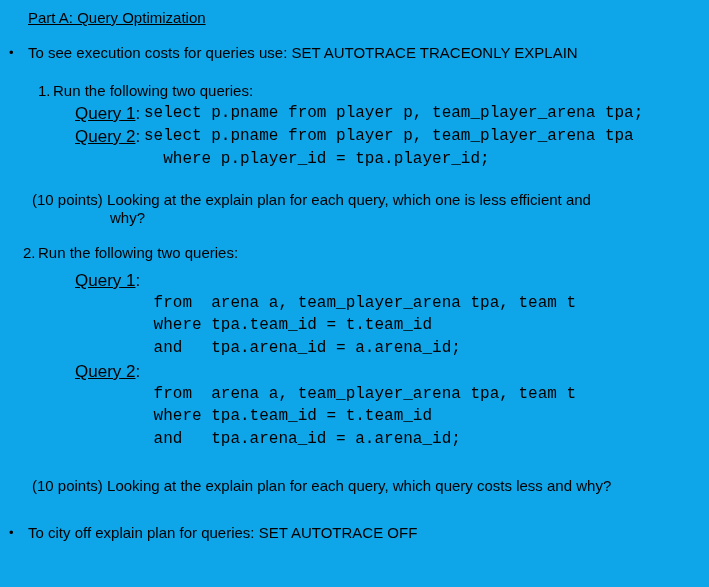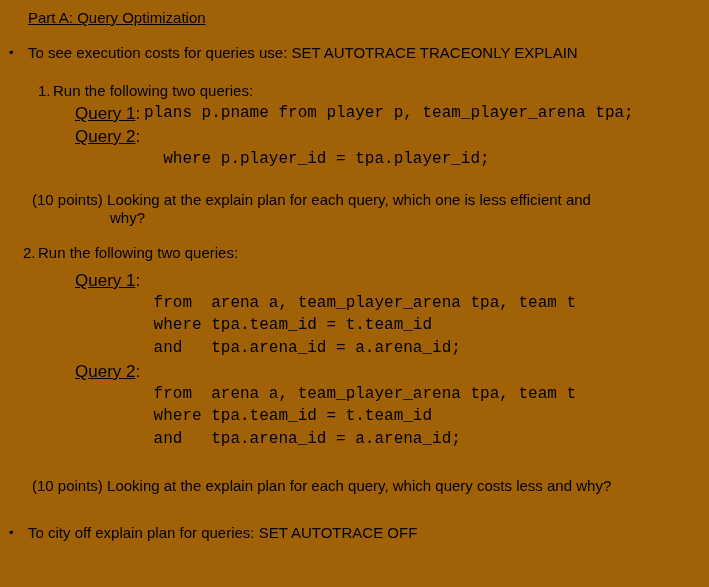--- a/index.html
+++ b/index.html
@@ -1,20 +1,20 @@
 <!DOCTYPE html>
 <html><head>
 <meta charset="utf-8">
 <style>
   html, body { margin: 0; padding: 0; background: #ffffff; }
   .page {
     position: relative;
     width: 709px;
     height: 587px;
-    background: #a16207;
+    background: #0ea5e9;
     color: #000000;
     font-family: "Liberation Sans", sans-serif;
     overflow: hidden;
   }
   .abs { position: absolute; }
   .body-text {
     font-size: 15px;
     line-height: 19px;
     white-space: nowrap;
   }
@@ -55,25 +55,26 @@
   </div>
 
   <div class="abs marker" style="left:9px; top:43px;">•</div>
   <div class="abs body-text" style="left:28px; top:43px;">To see execution costs for queries use: SET AUTOTRACE TRACEONLY EXPLAIN</div>
 
   <div class="abs body-text" style="left:38px; top:81px;">1.</div>
   <div class="abs body-text" style="left:53px; top:81px;">Run the following two queries:</div>
 
   <div class="abs code-row" style="top:103px;">
     <span class="q-label"><span class="u">Query 1</span><span>:</span></span>
-    <pre class="code">plans p.pname from player p, team_player_arena tpa;</pre>
+    <pre class="code">select p.pname from player p, team_player_arena tpa;</pre>
   </div>
 
   <div class="abs code-row" style="top:126px;">
     <span class="q-label"><span class="u">Query 2</span><span>:</span></span>
+    <pre class="code">select p.pname from player p, team_player_arena tpa</pre>
   </div>
   <div class="abs code-row" style="top:149px;">
     <pre class="code">  where p.player_id = tpa.player_id;</pre>
   </div>
 
   <div class="abs body-text" style="left:32px; top:190px;">(10 points) Looking at the explain plan for each query, which one is less efficient and</div>
   <div class="abs body-text" style="left:110px; top:208px;">why?</div>
 
   <div class="abs body-text" style="left:23px; top:243px;">2.</div>
   <div class="abs body-text" style="left:38px; top:243px;">Run the following two queries:</div>

